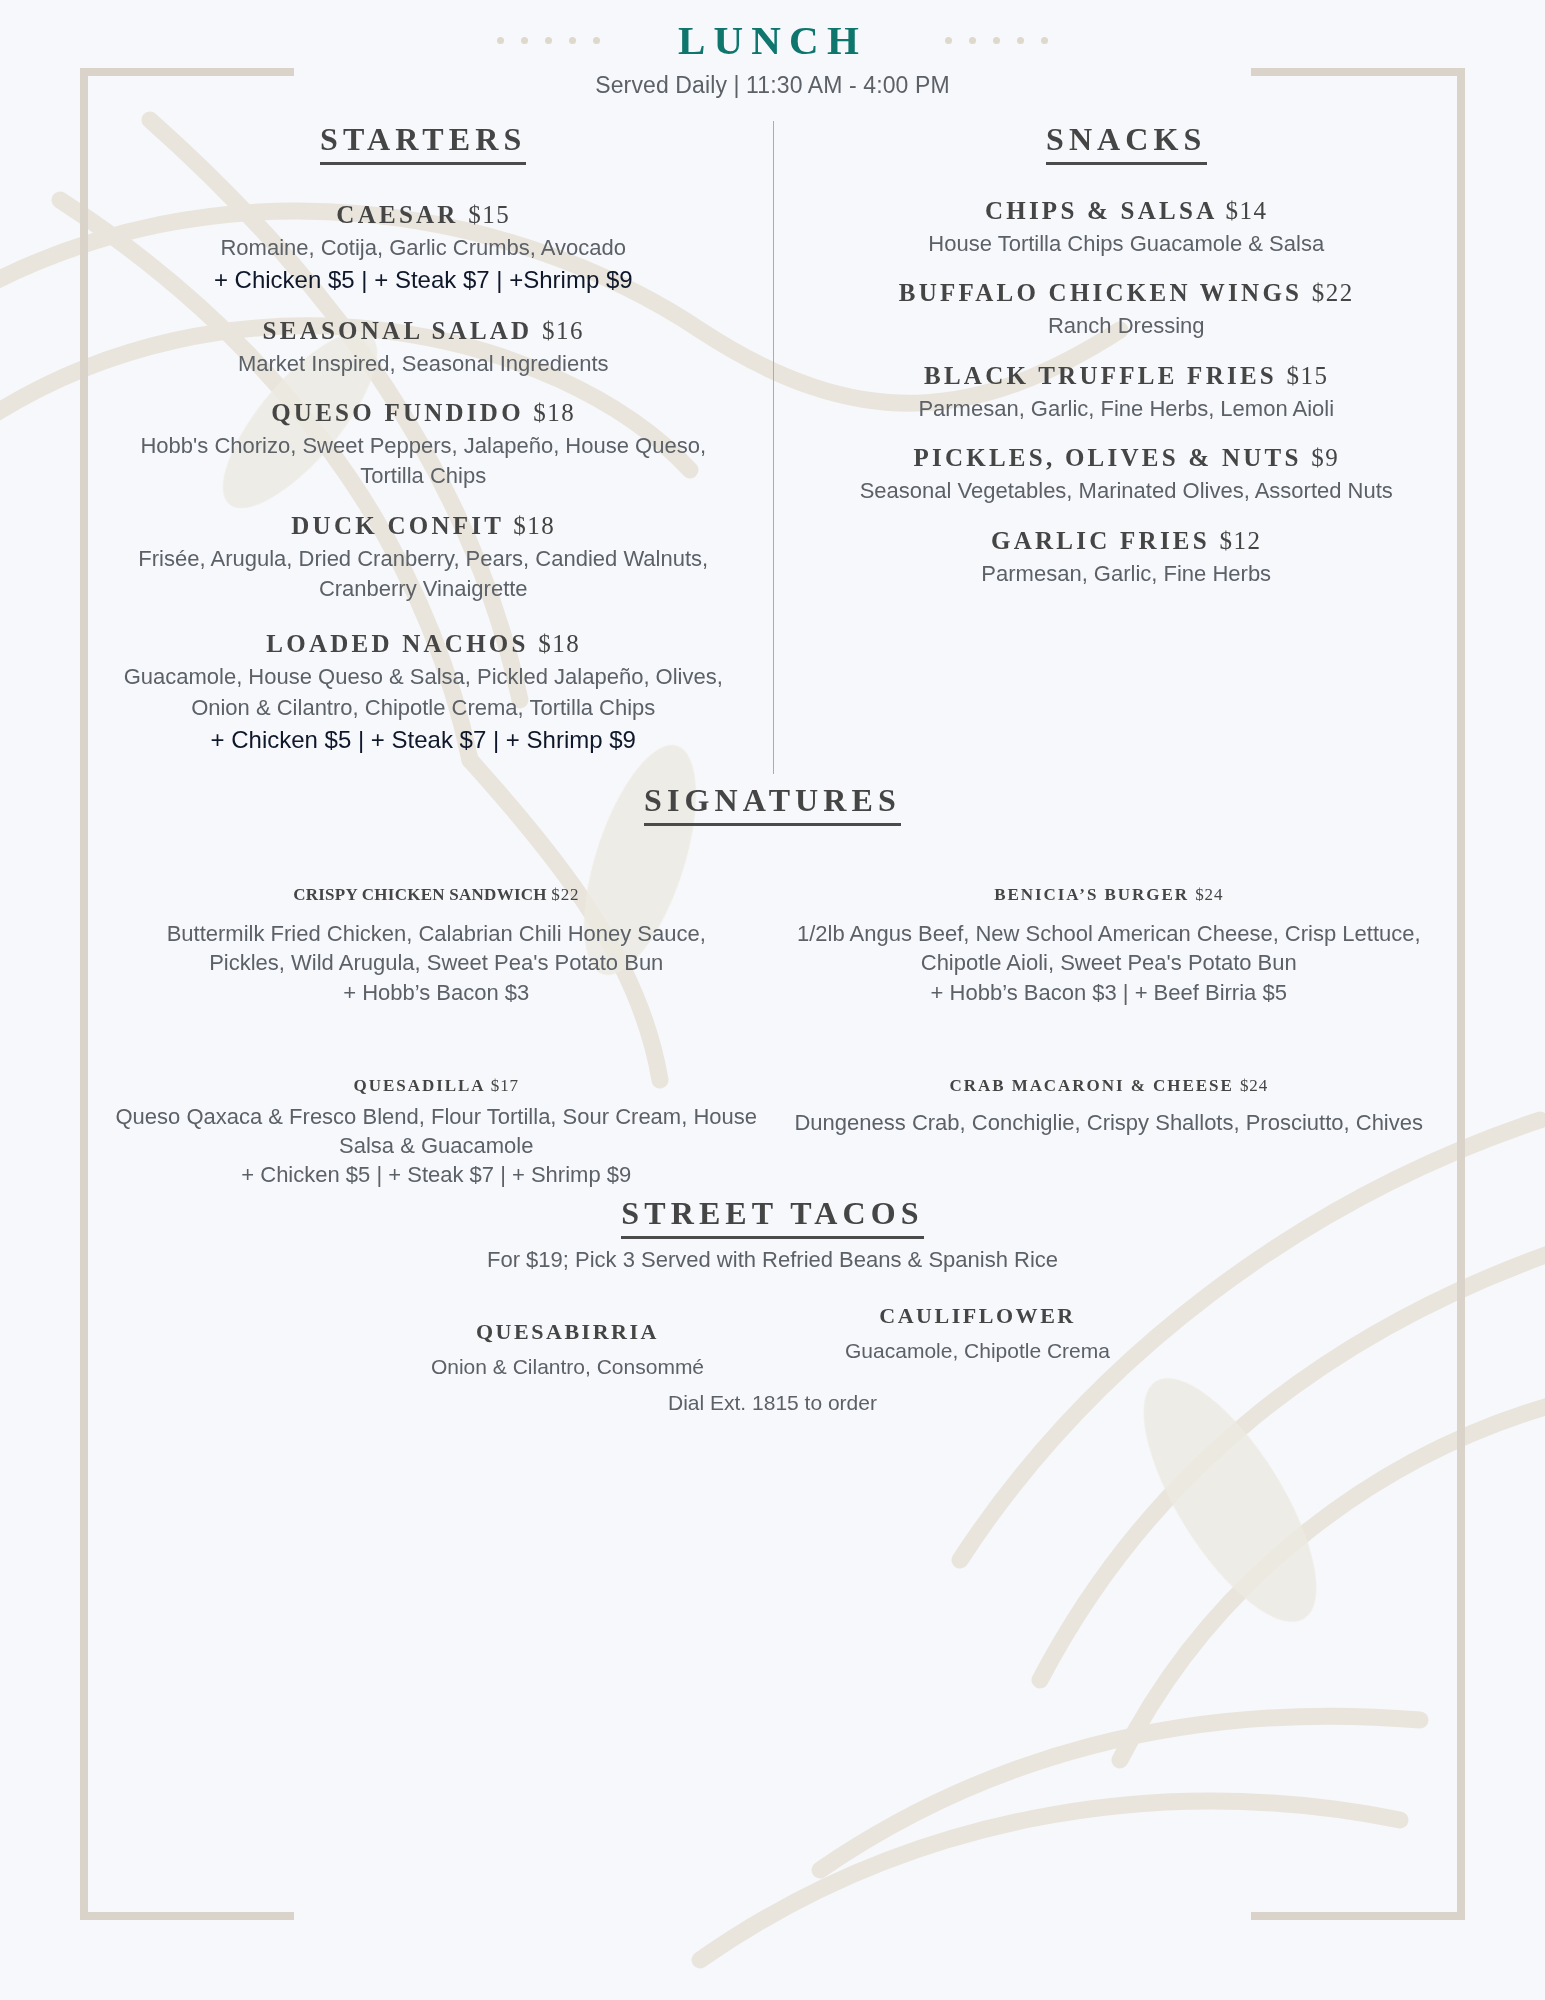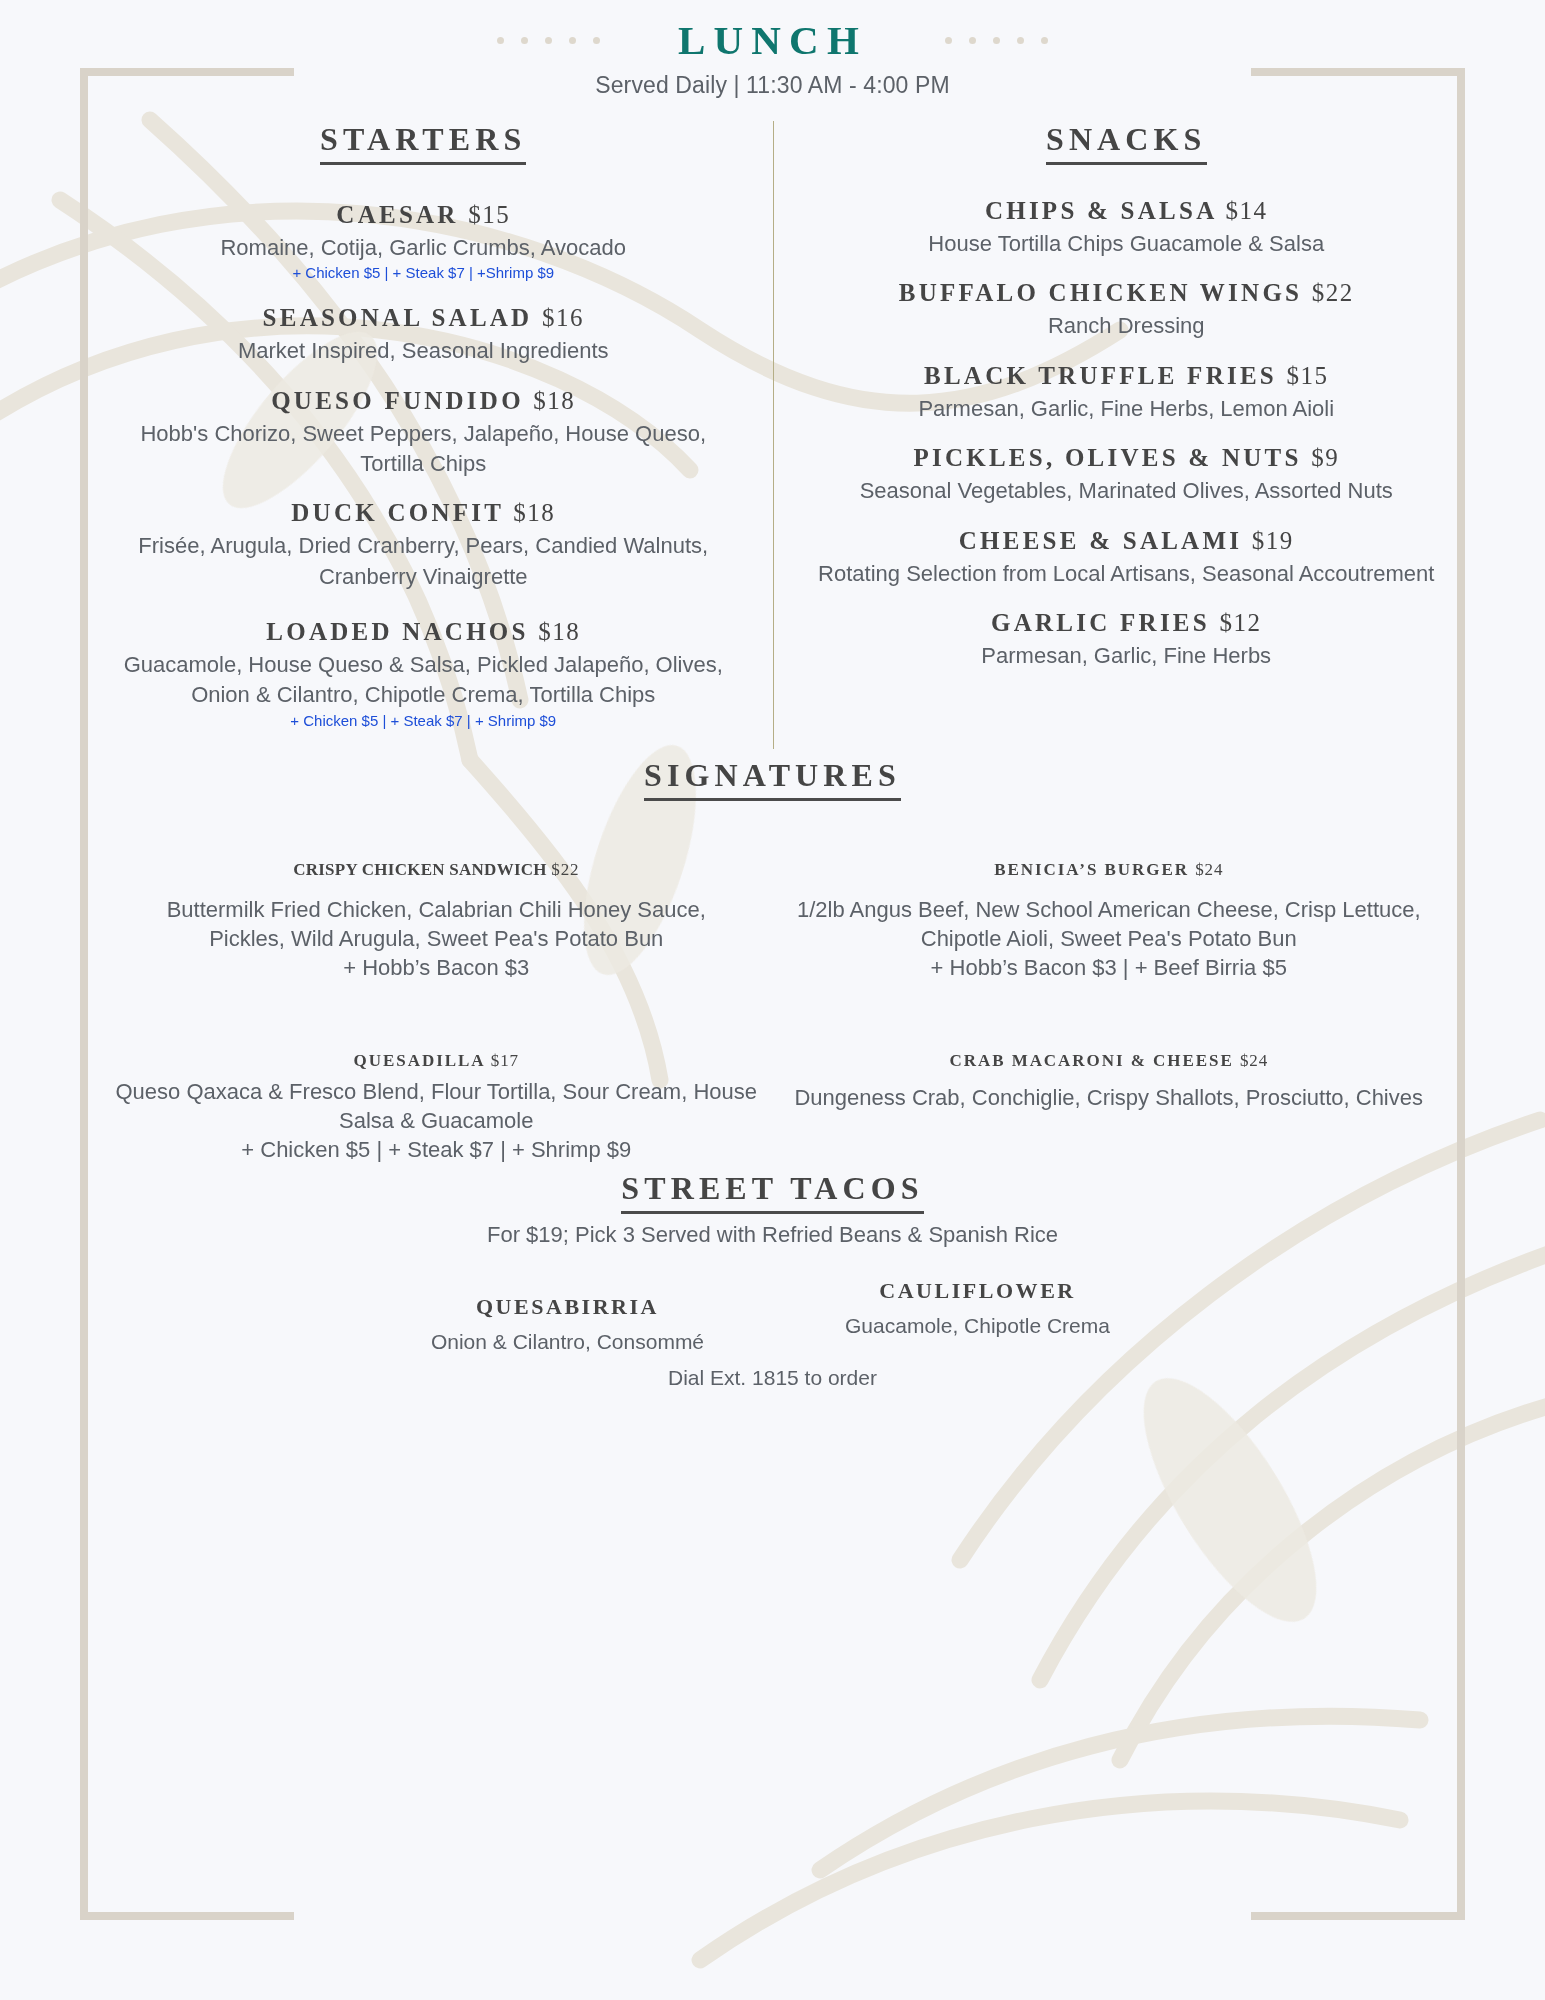--- a/index.html
+++ b/index.html
@@ -63,21 +63,21 @@
 
   
   .item{ text-align:center; margin-bottom:18px; }
   .item-title{
     font-family:"Liberation Serif", serif;
     font-weight:700; font-size:25px; color:#454545;
     letter-spacing:.13em; line-height:1.28;
   }
   .item-title .price{ font-weight:400; letter-spacing:.06em; }
   .item-desc{ font-size:22px; color:#5c6168; line-height:1.38; margin-top:2px; }
-  .item-add{ font-size:15px; color:#1d4ed8; line-height:1.38; }
+  .item-add{ font-size:24px; color:#0f172a; line-height:1.38; }
 
   
   .top-cols{ display:flex; margin-top:22px; }
   .col-left{ width:50%; padding-right:26px; }
   .col-right{ width:50%; padding-left:34px; border-left:1.5px solid #b5ae86; }
   .col-left .sec-wrap{ padding-bottom:34px; }
   .col-right .sec-wrap{ padding-bottom:30px; }
   .col-left .items{ padding:0 10px; }
   .col-right .items{ padding:0 8px; }
 
@@ -260,27 +260,20 @@
         </div>
 
         <div class="item">
           <div class="item-title">
             <span>PICKLES, OLIVES &amp; NUTS</span>
             <span class="price">$9</span>
           </div>
           <div class="item-desc">Seasonal Vegetables, Marinated Olives, Assorted Nuts</div>
         </div>
 
-        <div class="item">
-          <div class="item-title">
-            <span>CHEESE &amp; SALAMI</span>
-            <span class="price">$19</span>
-          </div>
-          <div class="item-desc">Rotating Selection from Local Artisans, Seasonal Accoutrement</div>
-        </div>
 
         <div class="item">
           <div class="item-title">
             <span>GARLIC FRIES</span>
             <span class="price">$12</span>
           </div>
           <div class="item-desc">Parmesan, Garlic, Fine Herbs</div>
         </div>
 
       </div>

